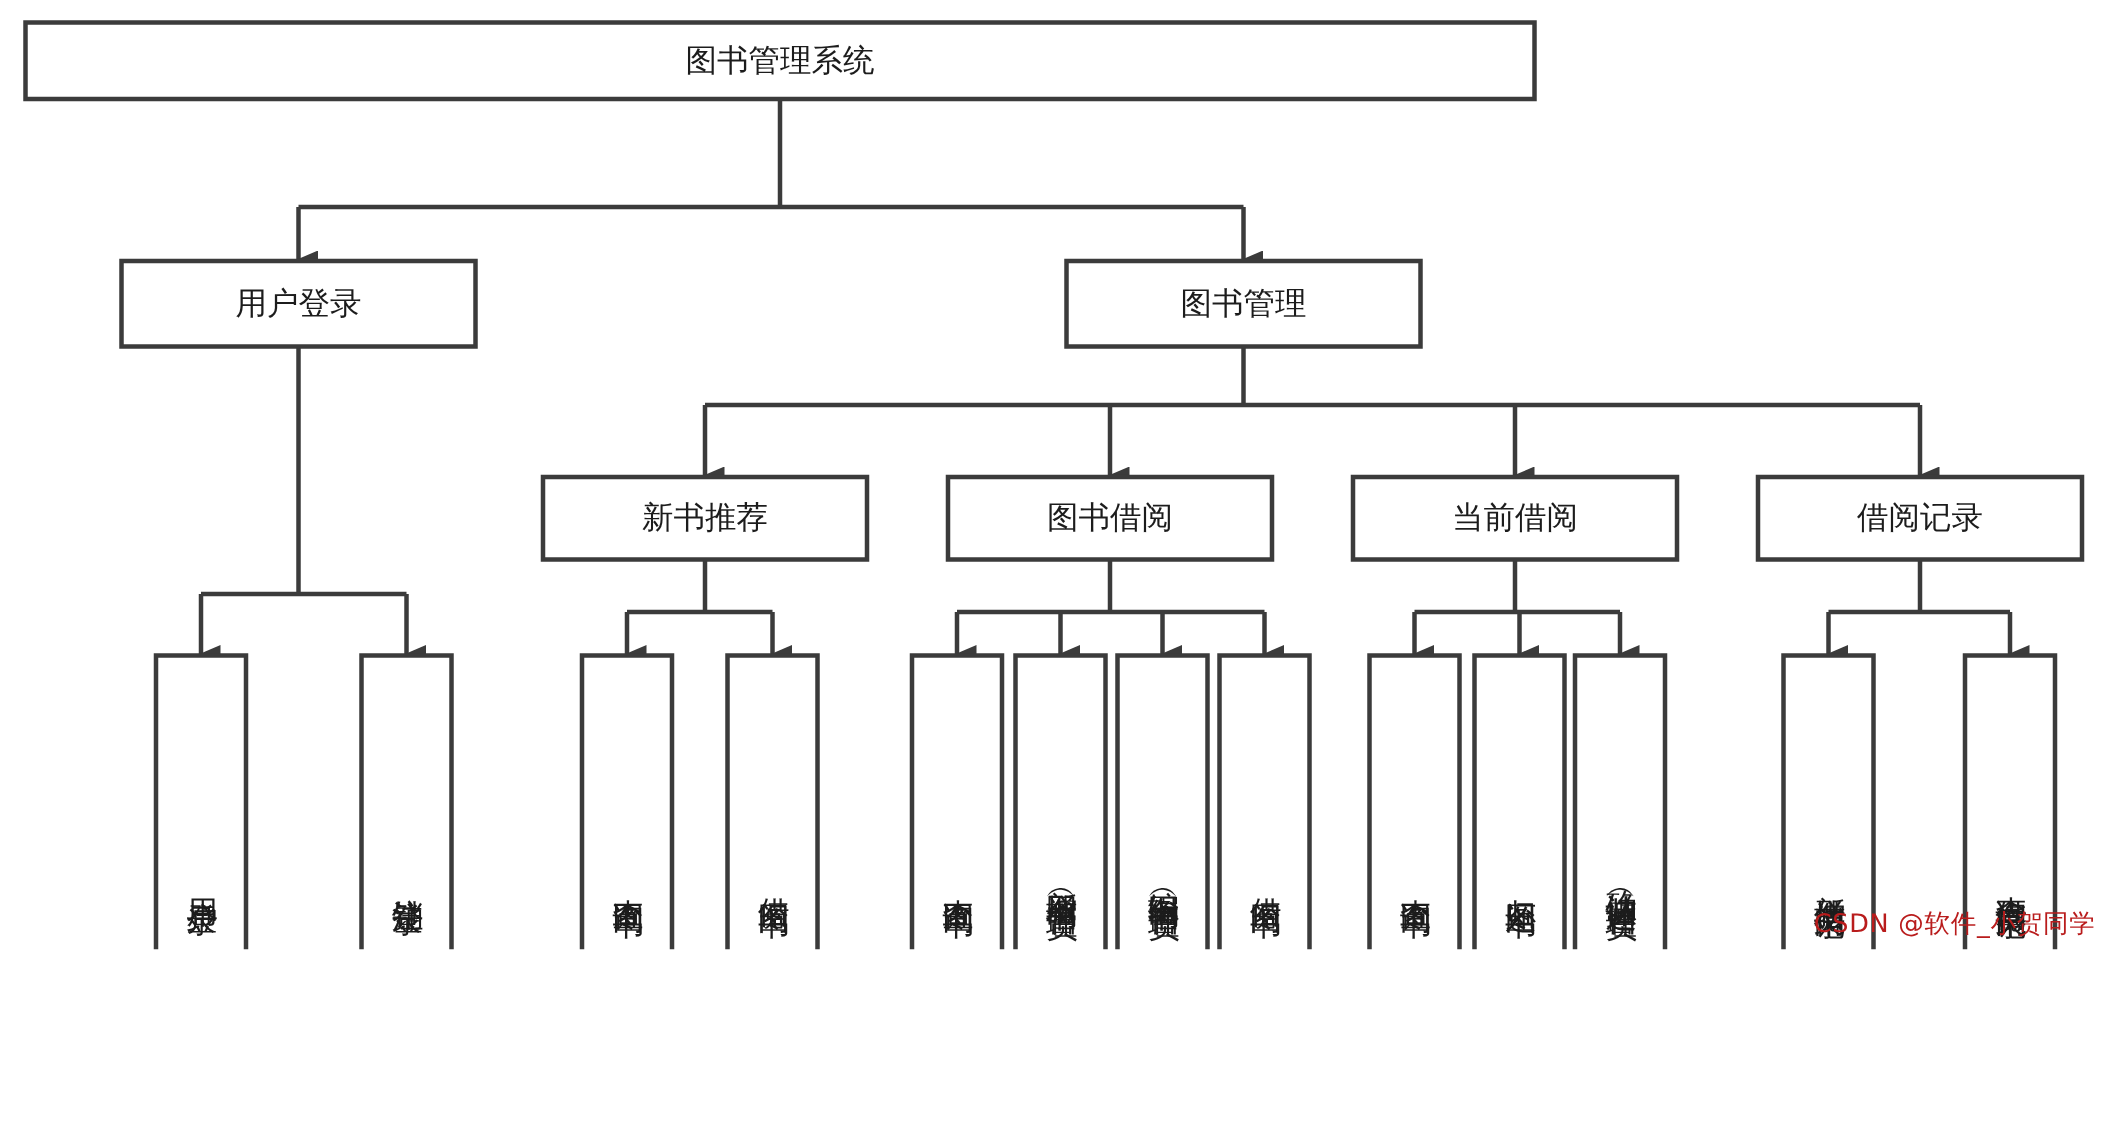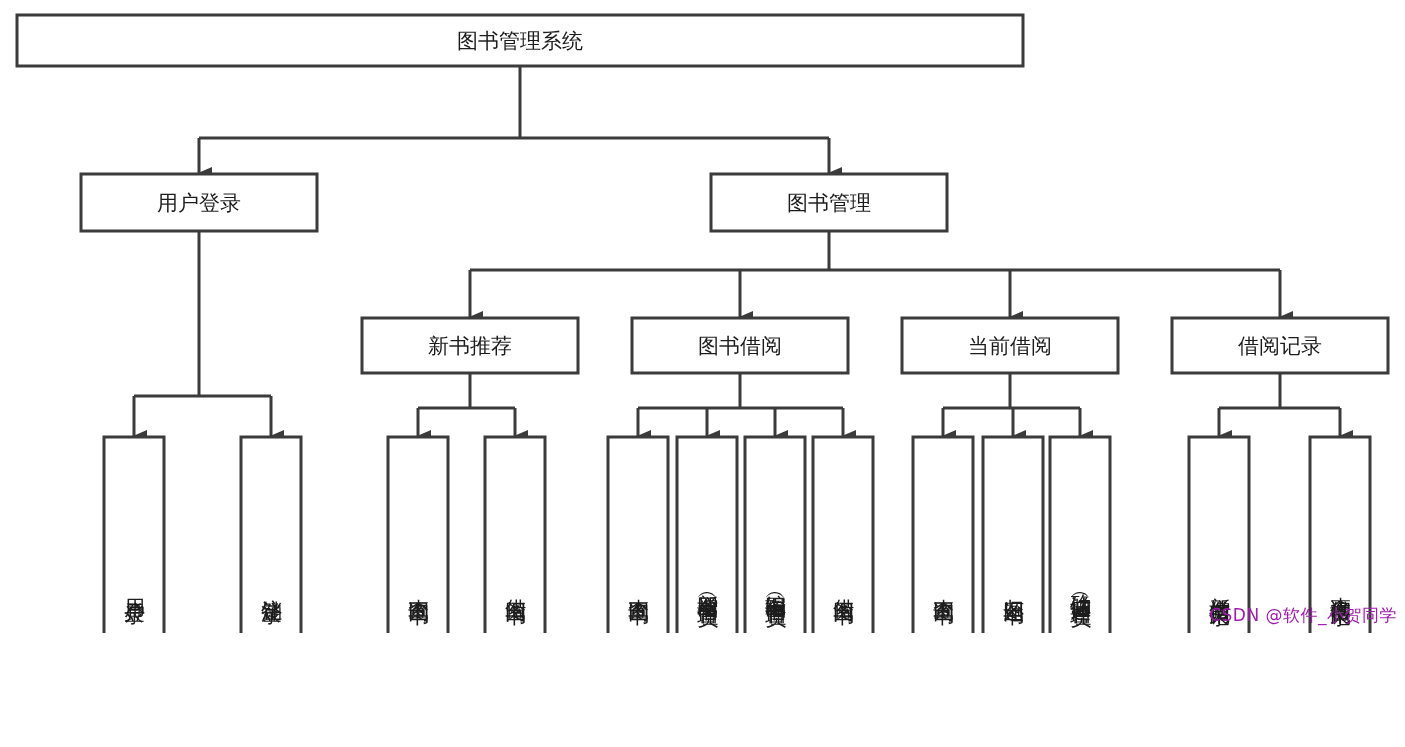--- a/index.html
+++ b/index.html
@@ -60,21 +60,21 @@
     letter-spacing: 2px;
     color: #1c1c1c;
     white-space: nowrap;
   }
   .watermark {
     position: absolute;
     right: 8px;
     bottom: 6px;
     font-family: "DejaVu Sans", "Liberation Sans", sans-serif;
     font-size: 17px;
-    color: #a21caf;
+    color: #b91c1c;
     white-space: nowrap;
     letter-spacing: 0.5px;
   }
 </style>
 </head>
 <body>
 
 <div id="page">
 
   <svg id="diagram" viewBox="0 0 1405 747">

